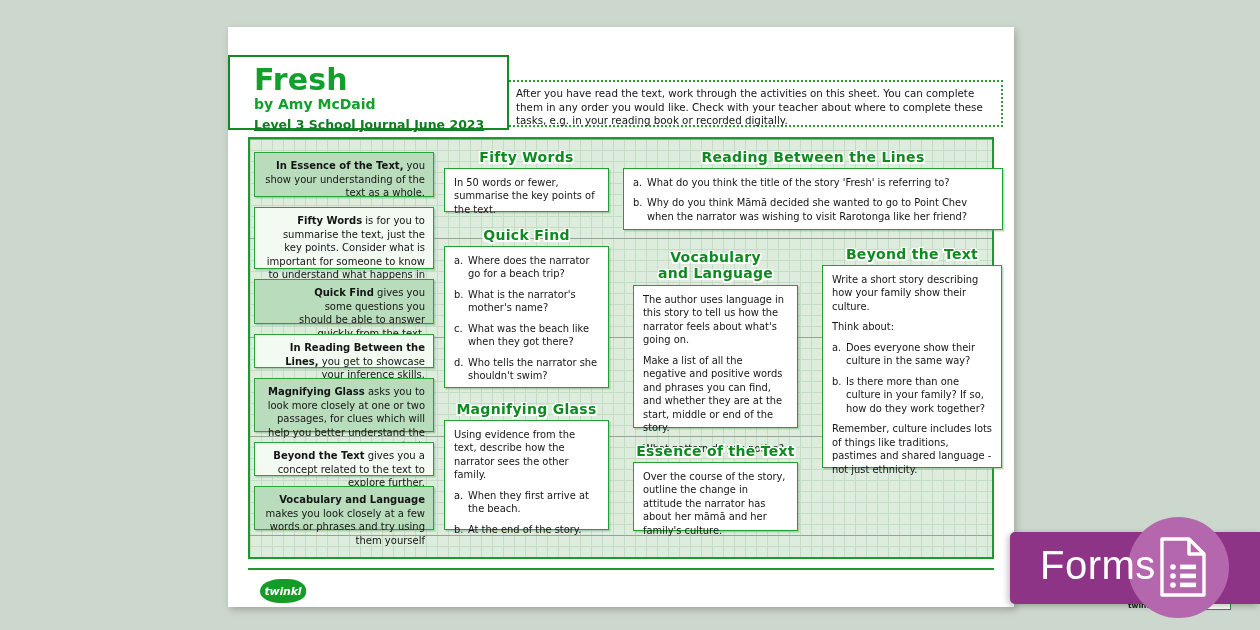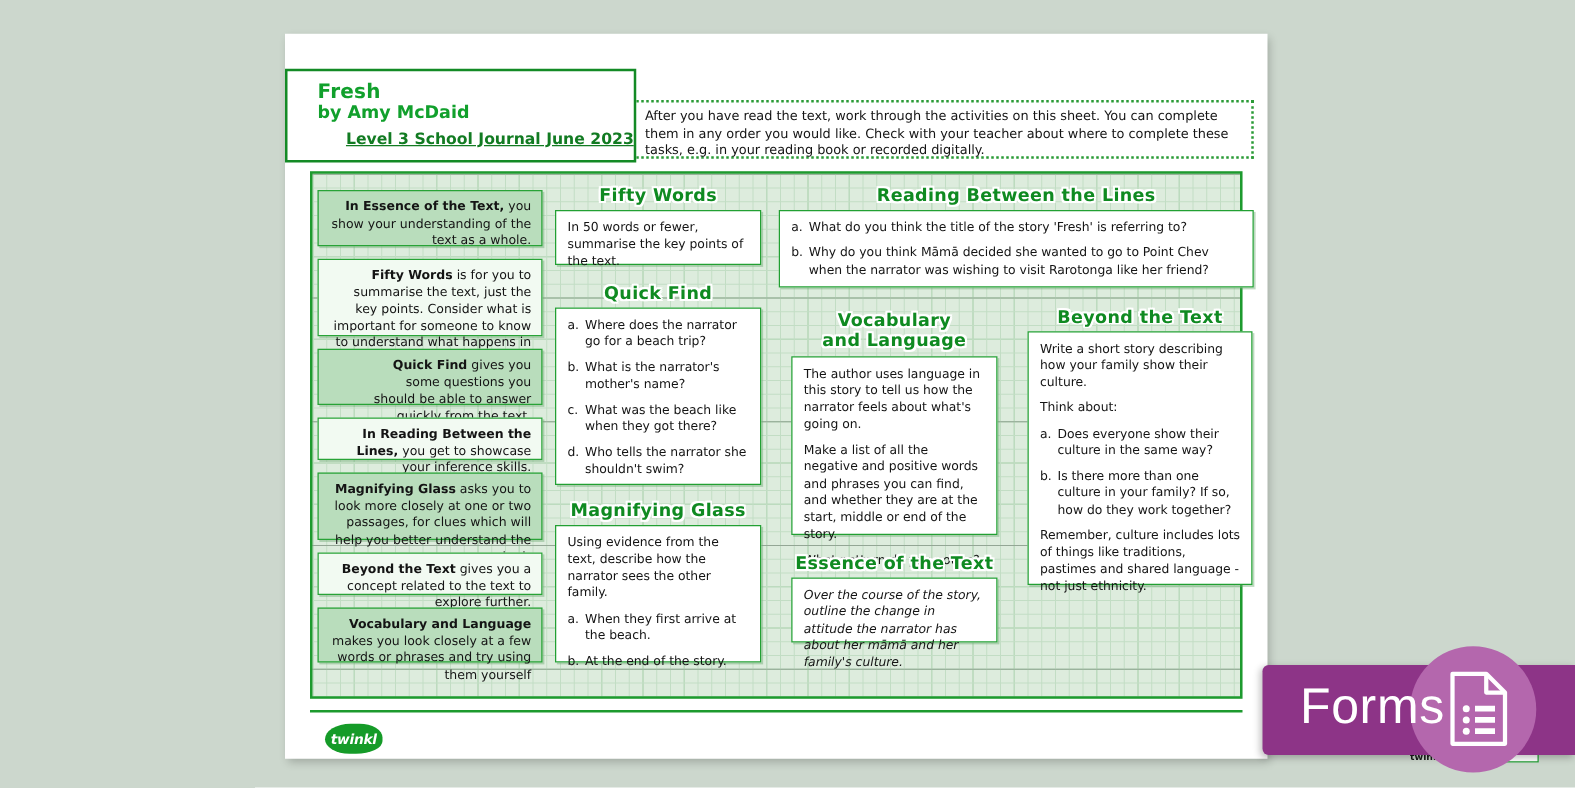--- a/index.html
+++ b/index.html
@@ -39,23 +39,23 @@
   }
 
   
   .title-plate{
     position:absolute;left:228px;top:55px;width:281px;height:75px;
     background:#ffffff;border:2px solid #138a25;
     box-sizing:border-box;
     padding:8px 0 0 24px;
     z-index:6;
   }
-  .t-main{font-size:16px;font-weight:bold;color:#11a02c;line-height:1.0;letter-spacing:.2px;}
+  .t-main{font-size:30px;font-weight:bold;color:#11a02c;line-height:1.0;letter-spacing:.2px;}
   .t-sub{font-size:14px;font-weight:bold;color:#11a02c;line-height:1.25;margin-top:1px;}
-  .t-lvl{font-size:12.5px;font-weight:bold;color:#127b22;text-decoration:underline;margin-top:3px;text-align:right;}
+  .t-lvl{font-size:12.5px;font-weight:bold;color:#127b22;text-decoration:underline;margin-top:3px;}
 
   
   .instr{
     position:absolute;left:505px;top:80px;width:498px;height:47px;
     background:#ffffff;border:2px dotted #2a9b36;
     box-sizing:border-box;padding:5px 9px;
     z-index:5;
   }
   .instr p{margin:0;font-size:10.3px;line-height:1.32;color:#141414;}
 
@@ -255,21 +255,21 @@
 
   <div class="hdr" style="left:633px;top:250px;width:165px;">Vocabulary</div>
   <div class="hdr" style="left:633px;top:266px;width:165px;">and Language</div>
   <div class="card" style="left:633px;top:285px;width:165px;height:143px;">
     <p>The author uses language in this story to tell us how the narrator feels about what's going on.</p>
     <p>Make a list of all the negative and positive words and phrases you can find, and whether they are at the start, middle or end of the story.</p>
     <p>What pattern do you notice?</p>
   </div>
 
   <div class="hdr" style="left:633px;top:444px;width:165px;">Essence of the Text</div>
-  <div class="card" style="left:633px;top:462px;width:165px;height:52px;font-style:italic;">
+  <div class="card" style="left:633px;top:462px;width:165px;height:69px;">
     <p>Over the course of the story, outline the change in attitude the narrator has about her māmā and her family's culture.</p>
   </div>
 
   <div class="hdr" style="left:822px;top:247px;width:180px;">Beyond the Text</div>
   <div class="card" style="left:822px;top:265px;width:180px;height:203px;">
     <p>Write a short story describing how your family show their culture.</p>
     <p>Think about:</p>
     <ul class="ql" style="margin-bottom:7px;">
       <li>
           <span class="lt">a.</span>

